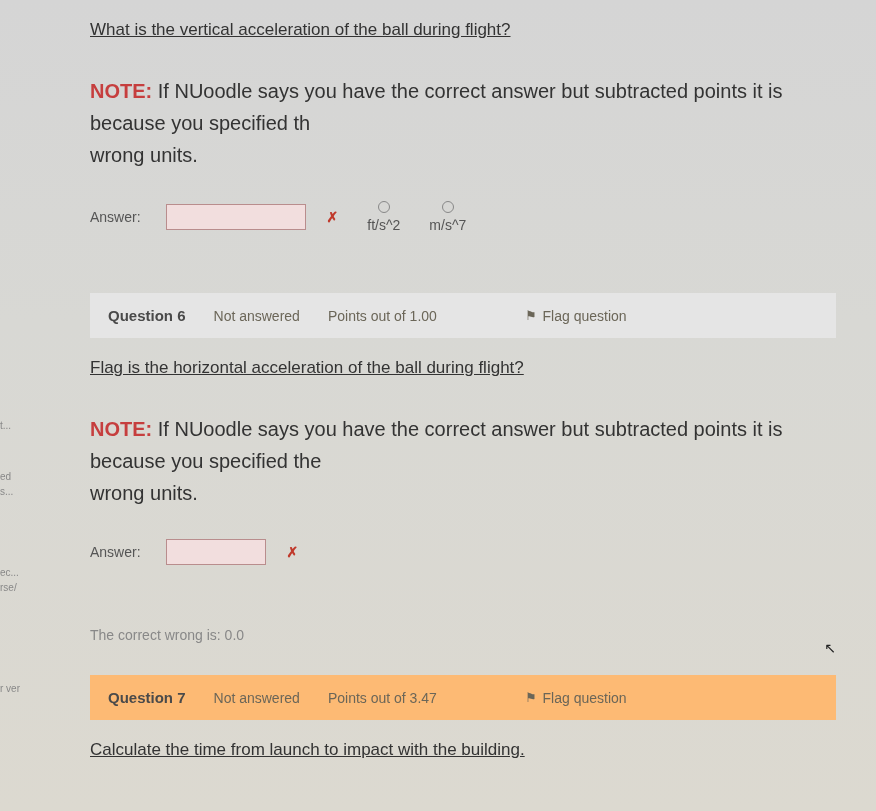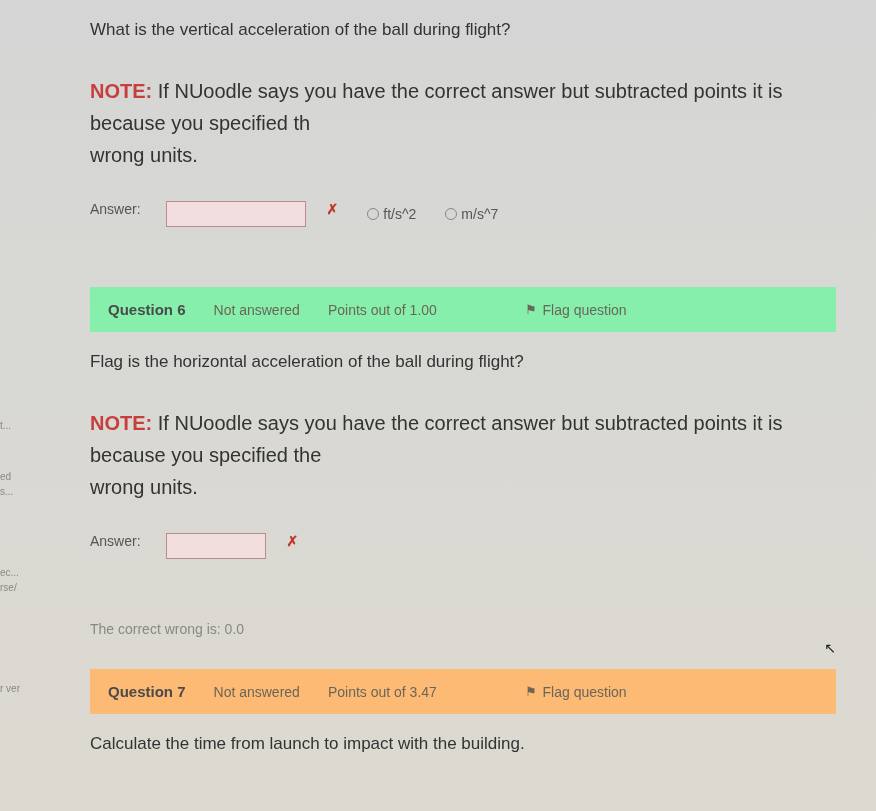--- a/index.html
+++ b/index.html
@@ -25,65 +25,67 @@
     left: 0; top: 0; bottom: 0; width: 20px;
     font-size: 10px; color: #888;
   }
   .left-ghost div { margin-top: 90px; white-space: nowrap; overflow: hidden; }
   .question-block { padding: 20px 40px 10px 50px; }
   .q-text {
     font-size: 17px;
     color: #333;
     margin-bottom: 35px;
     font-weight: 500;
+    text-decoration: underline;
   }
   .note {
     font-size: 20px;
     color: #333;
     margin-bottom: 30px;
     line-height: 1.6;
   }
   .note-label { color: #c63e3e; font-weight: bold; }
   .answer-row {
     display: flex;
+    align-items: center;
     gap: 25px;
     margin-bottom: 40px;
     font-size: 14px;
     color: #555;
   }
   .answer-input {
     width: 140px;
     height: 26px;
     border: 1px solid #b98d8d;
     background: #f2dede;
     padding: 2px 4px;
   }
   .answer-input.small { width: 100px; }
   .x-mark { color: #c0392b; font-weight: bold; font-size: 14px; margin-left: -4px; }
-  .unit-radio { display: inline-flex; align-items: center; gap: 4px; margin-left: 4px; }
+  .unit-radio { display: inline-flex; align-items: center; gap: 4px; margin-left: 4px; flex-direction: column; }
   .radio-circle {
     width: 12px; height: 12px; border: 1.5px solid #888; border-radius: 50%; display: inline-block;
   }
   .feedback-box {
     background: #f5f2ed;
     border: 1px solid #ddd8cf;
     padding: 12px 14px;
     font-size: 14px;
     color: #666;
     line-height: 2;
     margin: 0 40px 20px 50px;
   }
   .feedback-plain {
     padding: 12px 14px 12px 0;
     font-size: 14px;
     color: #888;
     margin: 0 40px 20px 50px;
   }
   .q-header {
-    background: #86efac;
+    background: #e5e5e5;
     padding: 14px 18px;
     margin: 20px 40px 0 50px;
     display: flex;
     align-items: center;
     gap: 28px;
     font-size: 14px;
     color: #6b6658;
   }
   .q-header .qnum { font-weight: bold; font-size: 15px; color: #4a4a4a; }
   .flag-link {

